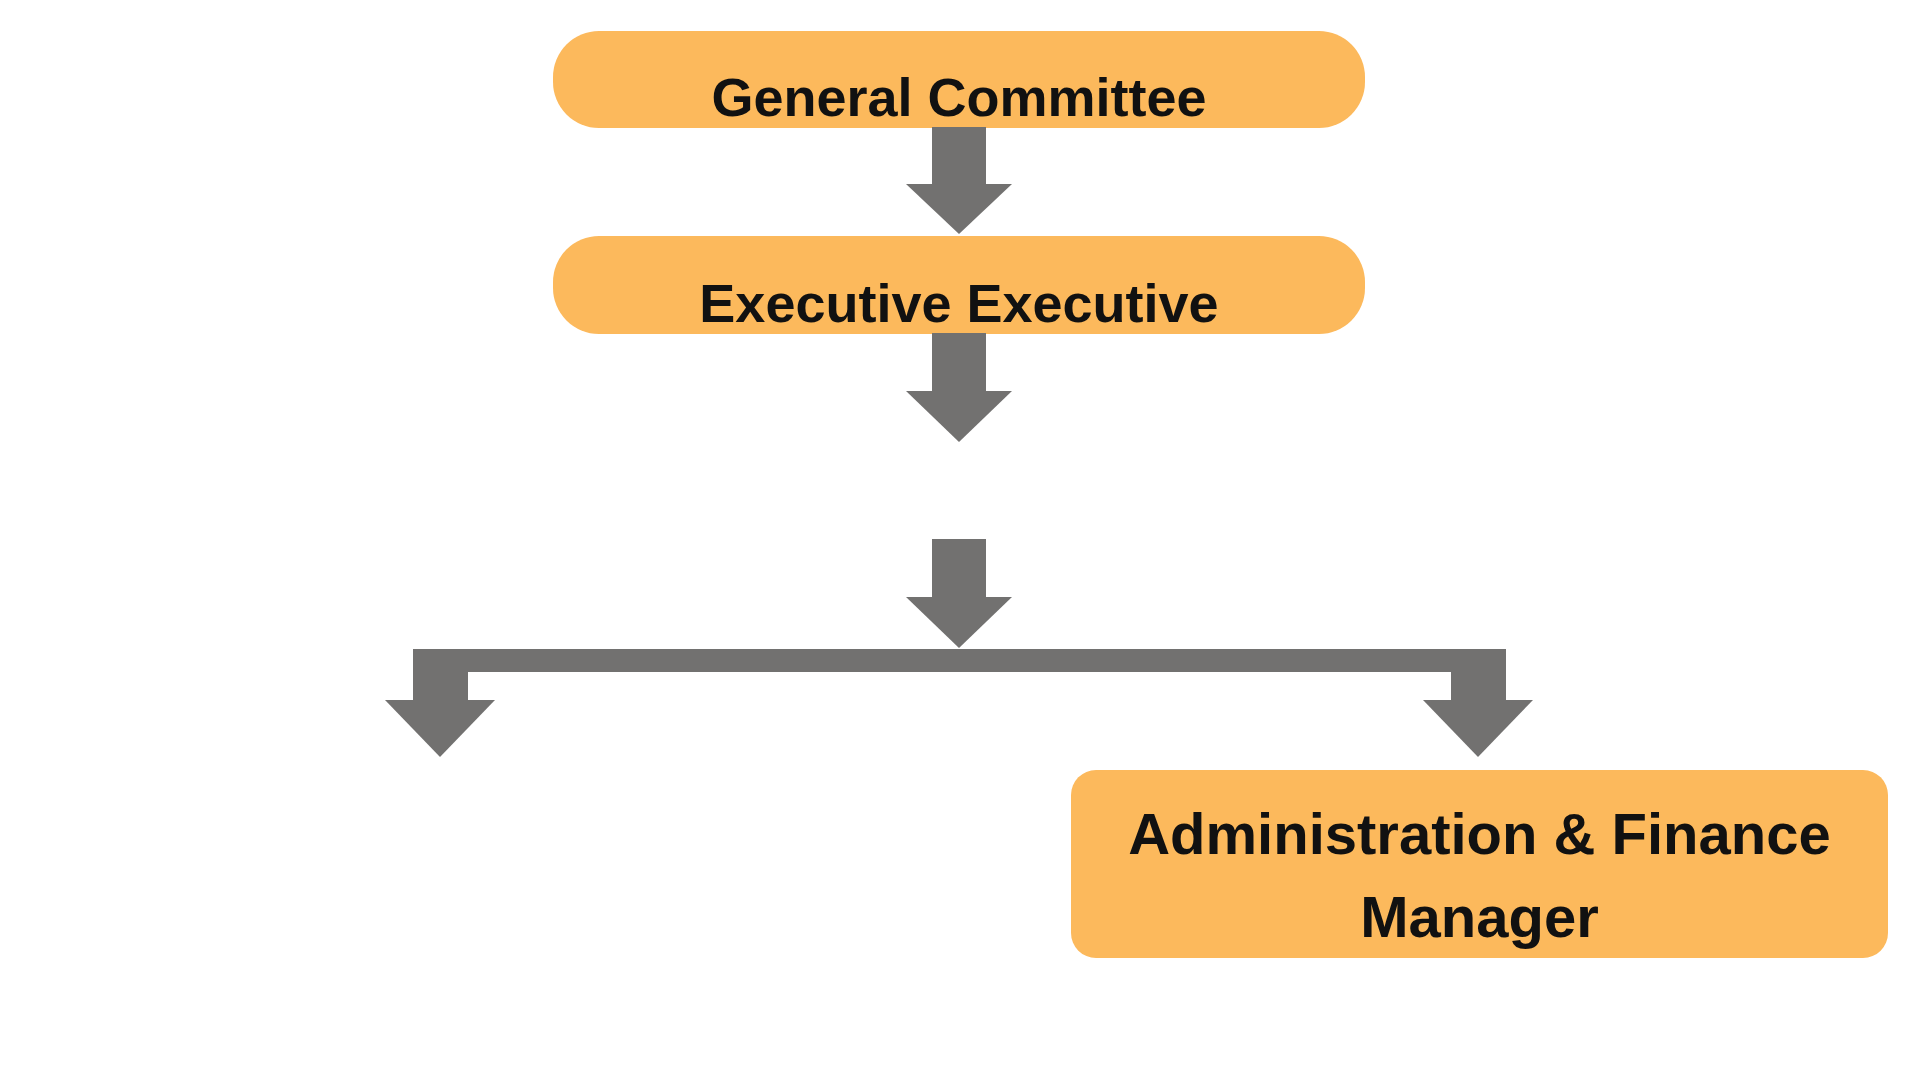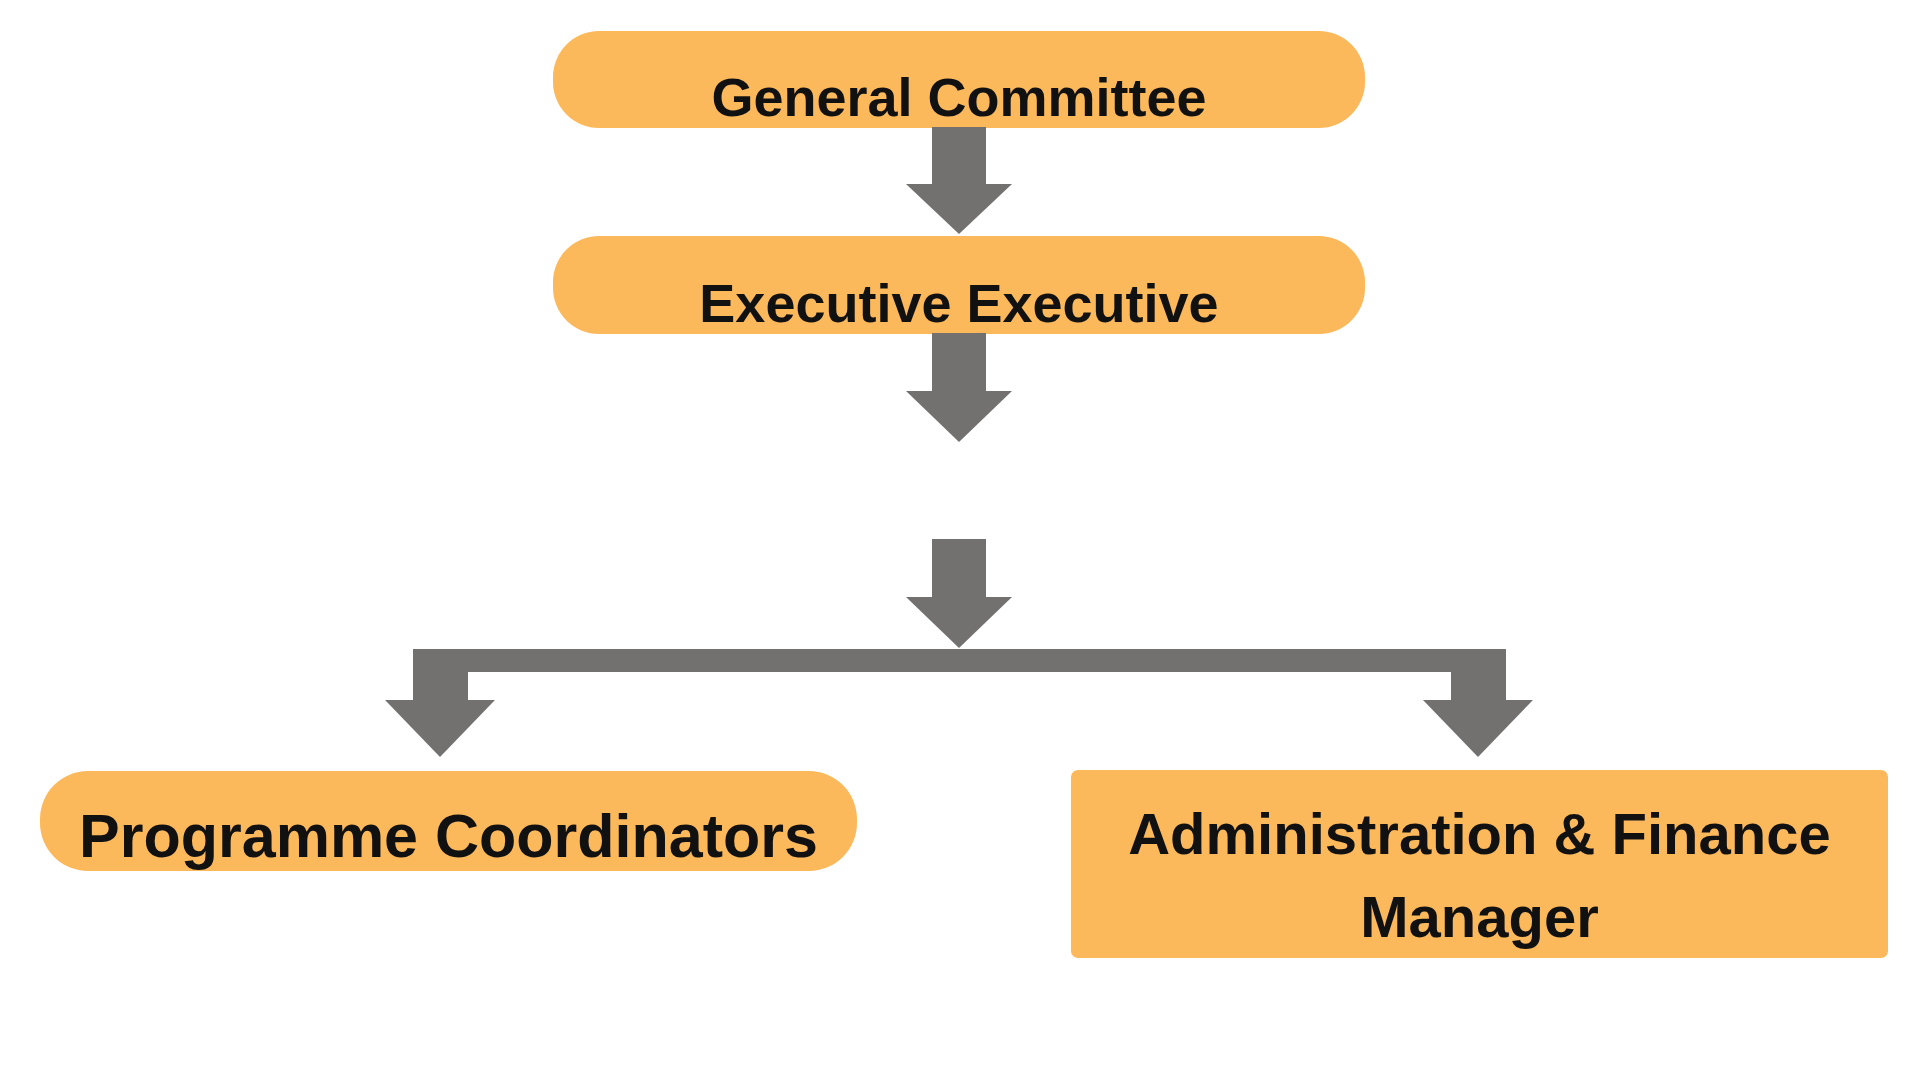--- a/index.html
+++ b/index.html
@@ -24,21 +24,21 @@
     align-items: flex-end;
     justify-content: center;
     text-align: center;
     box-sizing: border-box;
   }
   .node span { white-space: nowrap; }
   .node--general   { left: 553px;  top: 31px;  width: 812px;  height: 97px;  border-radius: 46px; font-size: 54px; }
   .node--executive { left: 553px;  top: 236px; width: 812px;  height: 98px;  border-radius: 46px; font-size: 54px; }
   .node--director  { left: 416px;  top: 444px; width: 1088px; height: 96px;  border-radius: 48px; font-size: 61px; }
   .node--coord     { left: 40px;   top: 771px; width: 817px;  height: 100px; border-radius: 48px; font-size: 61px; }
-  .node--admin     { left: 1071px; top: 770px; width: 817px;  height: 188px; border-radius: 7px; font-size: 58px; line-height: 1.42; }
+  .node--admin     { left: 1071px; top: 770px; width: 817px;  height: 188px; border-radius: 25px; font-size: 58px; line-height: 1.42; }
   .node--admin span { white-space: pre-line; }
 
   .arrow-stem, .branch-bar {
     position: absolute;
     background: var(--arrow, #727170);
   }
   .arrow-head {
     position: absolute;
     background: var(--arrow, #727170);
     clip-path: polygon(0 0, 100% 0, 50% 100%);
@@ -79,22 +79,19 @@
 
   <div class="arrow-stem stem-3"></div>
   <div class="arrow-head head-3"></div>
 
   <div class="branch-bar"></div>
   <div class="arrow-stem stem-left"></div>
   <div class="arrow-head head-left"></div>
   <div class="arrow-stem stem-right"></div>
   <div class="arrow-head head-right"></div>
 
-  <div class="node node--coord">
-    <span>Programme Coordinators</span>
-  </div>
 
   <div class="node node--admin">
     <span>Administration &amp; Finance
 Manager</span>
   </div>
 
 </div>
 
 </body></html>

